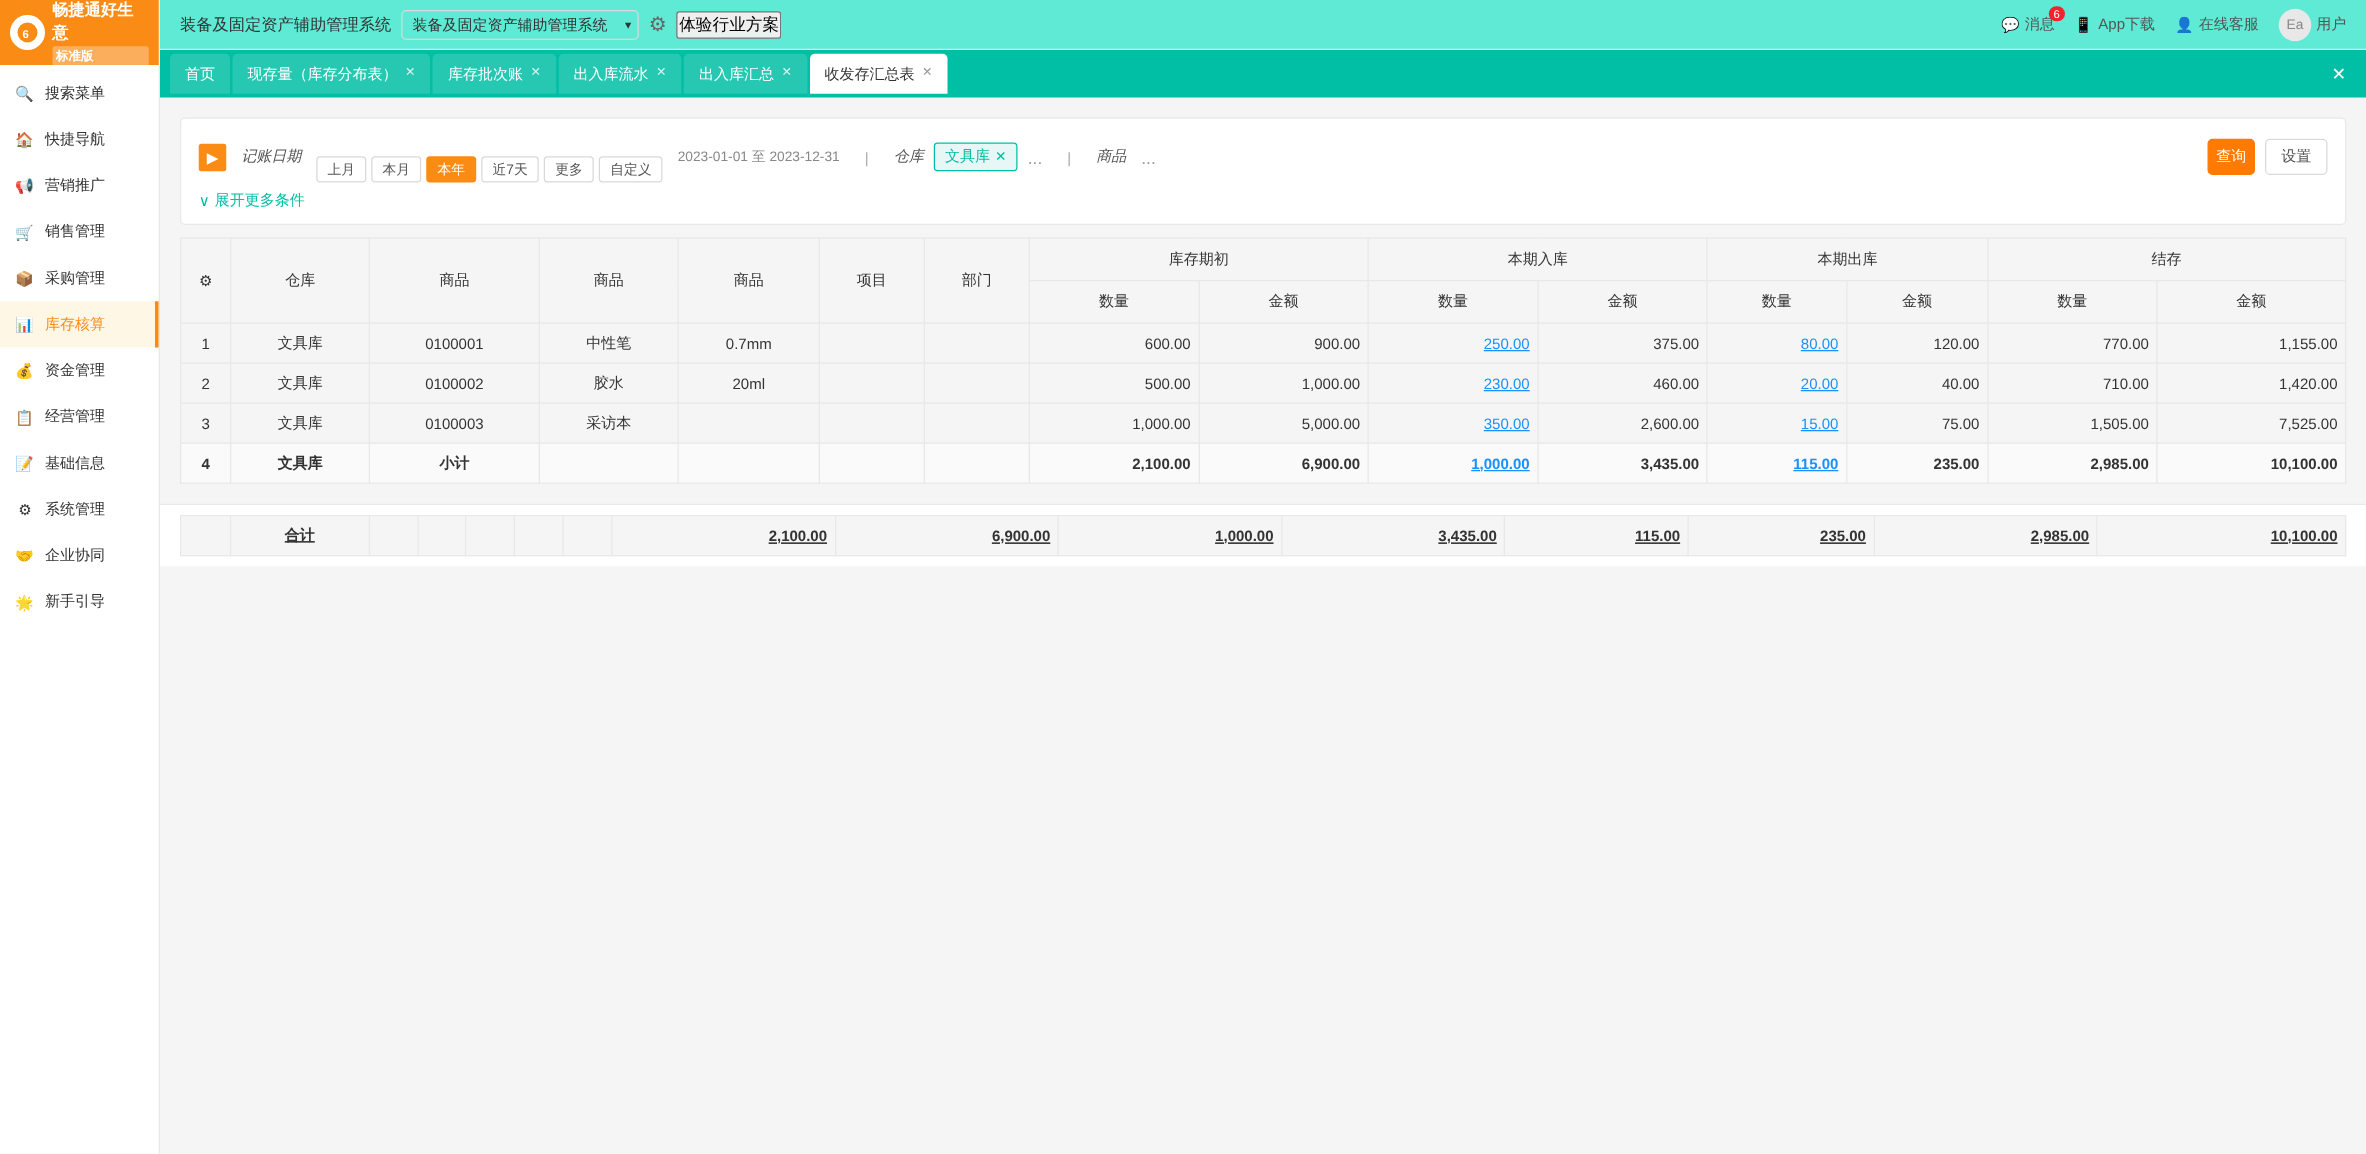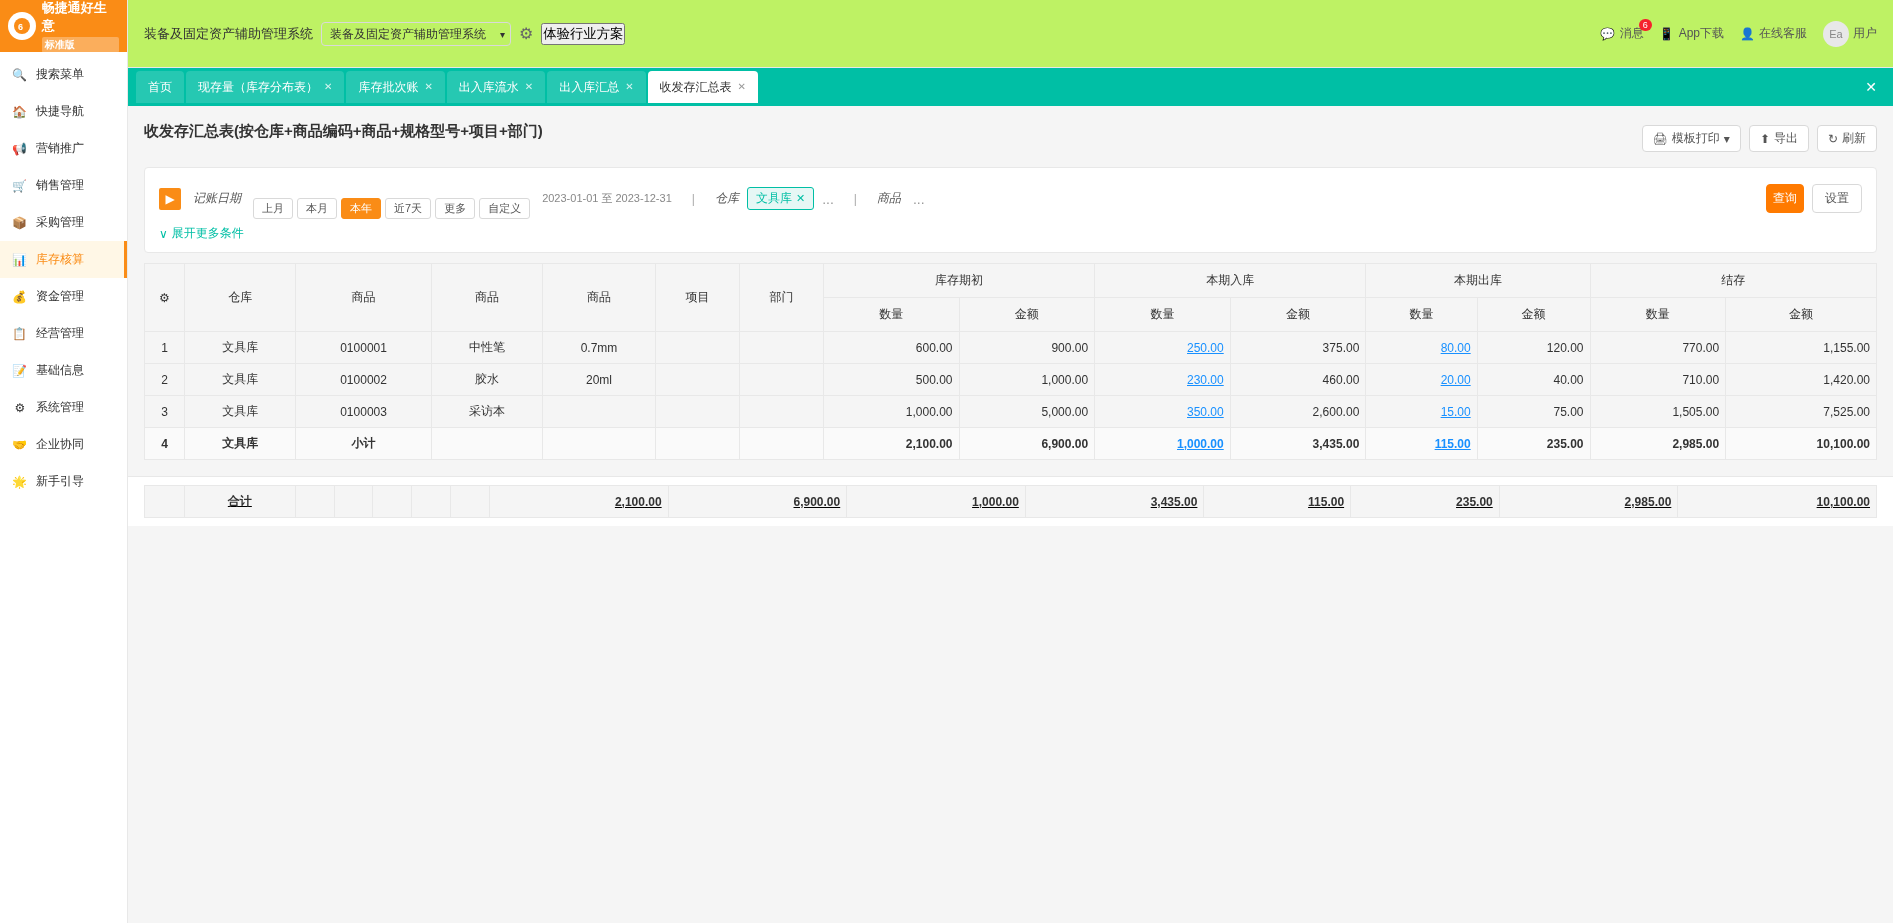--- a/index.html
+++ b/index.html
@@ -13,21 +13,21 @@
     .sidebar-tag { font-size: 10px; background: rgba(255,255,255,0.3); border-radius: 2px; padding: 1px 3px; margin-top: 2px; }
     .sidebar-nav { flex: 1; overflow-y: auto; padding: 4px 0; }
     .sidebar-item { display: flex; align-items: center; gap: 8px; padding: 10px 12px; cursor: pointer; color: #333; font-size: 12px; transition: background 0.2s; }
     .sidebar-item.active { background: #fff7e6; color: #fa8c16; border-right: 3px solid #fa8c16; }
     .sidebar-item-icon { width: 16px; height: 16px; display: flex; align-items: center; justify-content: center; flex-shrink: 0; }
 
     
     .main { flex: 1; display: flex; flex-direction: column; overflow: hidden; }
 
     
-    .top-header { height: 68px; background: #bef264; border-bottom: 1px solid #e8e8e8; display: flex; align-items: center; justify-content: space-between; padding: 12px 16px; }
+    .top-header { height: 40px; background: #5eead4; border-bottom: 1px solid #e8e8e8; display: flex; align-items: center; justify-content: space-between; padding: 12px 16px; }
     .top-header-left { display: flex; align-items: center; gap: 8px; color: #333; font-size: 13px; }
     .header-dropdown { background: none; border: 1px solid #d9d9d9; border-radius: 4px; padding: 4px 24px 4px 8px; font-size: 12px; color: #333; cursor: pointer; appearance: none; position: relative; }
     .header-select-wrap { position: relative; display: inline-block; }
     .header-select-wrap::after { content: "▾"; position: absolute; right: 6px; top: 50%; transform: translateY(-50%); font-size: 10px; pointer-events: none; }
     .top-header-right { display: flex; align-items: center; gap: 16px; font-size: 12px; color: #555; }
     .top-badge { position: relative; display: inline-block; }
     .top-badge .badge { position: absolute; top: -6px; right: -8px; background: #f5222d; color: #fff; border-radius: 8px; font-size: 9px; padding: 1px 4px; }
     .top-icon-btn { display: flex; align-items: center; gap: 4px; cursor: pointer; color: #555; }
     .user-avatar { width: 26px; height: 26px; background: #e8e8e8; border-radius: 50%; display: flex; align-items: center; justify-content: center; font-size: 11px; color: #888; }
     .settings-icon { cursor: pointer; color: #666; font-size: 16px; }
@@ -206,38 +206,20 @@
     <div class="tab-item active">
       <span>收发存汇总表</span>
       <span class="tab-close">✕</span>
     </div>
     <span class="tab-close-main">✕</span>
   </div>
 
   <div class="content-area">
     <div class="page-inner">
 
-      <div style="display:flex; align-items:center; justify-content:space-between; margin-bottom:12px;">
-        <h2 class="page-title">收发存汇总表(按仓库+商品编码+商品+规格型号+项目+部门)</h2>
-        <div style="display:flex; gap:8px; align-items:center;">
-          <button class="action-btn">
-            <span>🖨</span>
-            <span>模板打印</span>
-            <span>▾</span>
-          </button>
-          <button class="action-btn">
-            <span>⬆</span>
-            <span>导出</span>
-          </button>
-          <button class="action-btn">
-            <span>↻</span>
-            <span>刷新</span>
-          </button>
-        </div>
-      </div>
 
       <div class="filter-bar">
         <div class="filter-row">
           <div class="filter-arrow">▶</div>
           <span class="filter-label">记账日期</span>
           <div class="date-btns">
             <button class="date-btn">上月</button>
             <button class="date-btn">本月</button>
             <button class="date-btn active">本年</button>
             <button class="date-btn">近7天</button>

